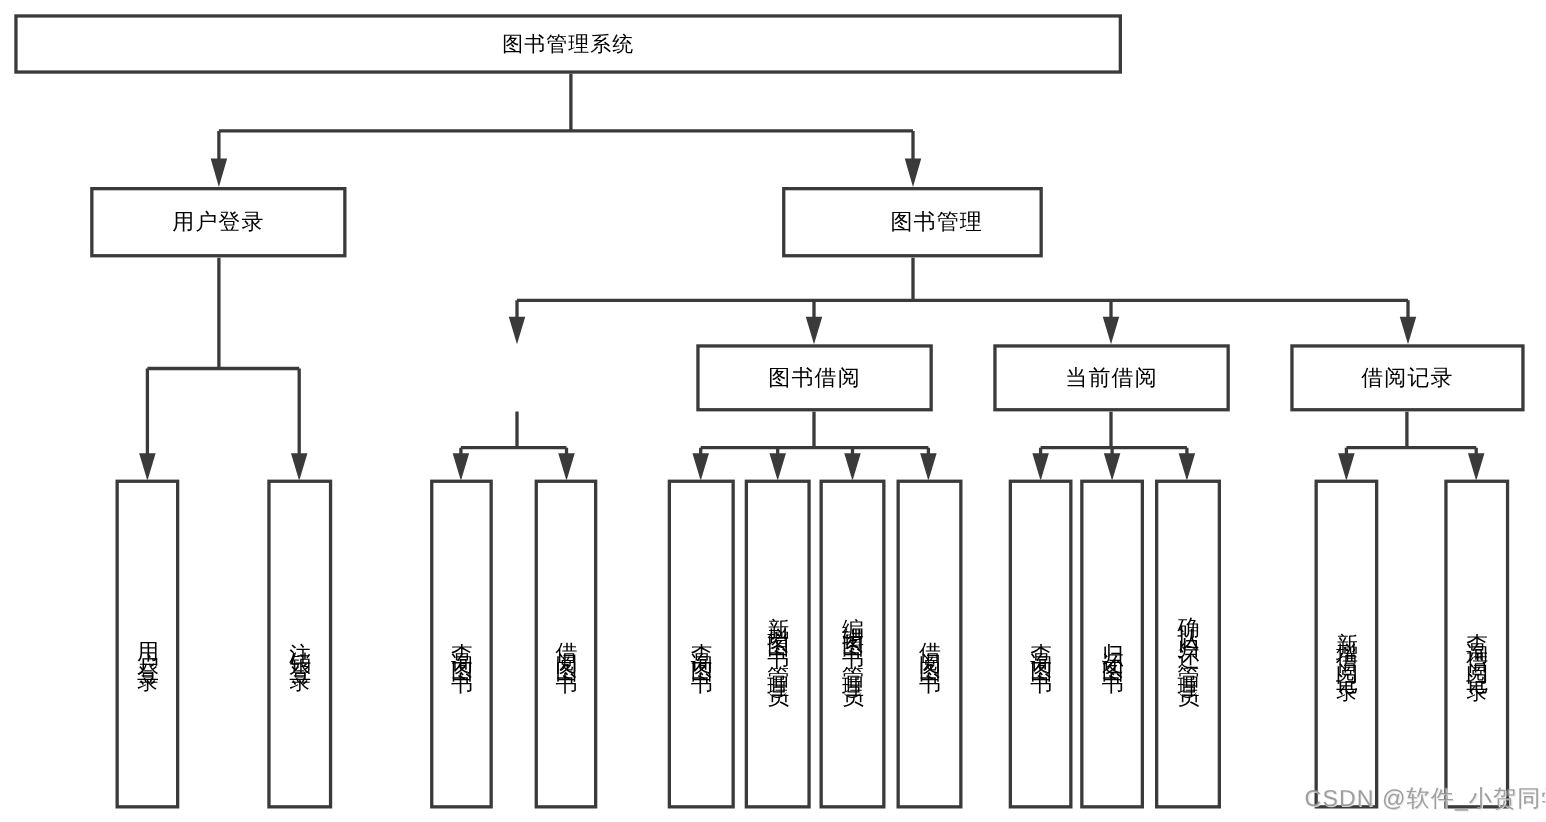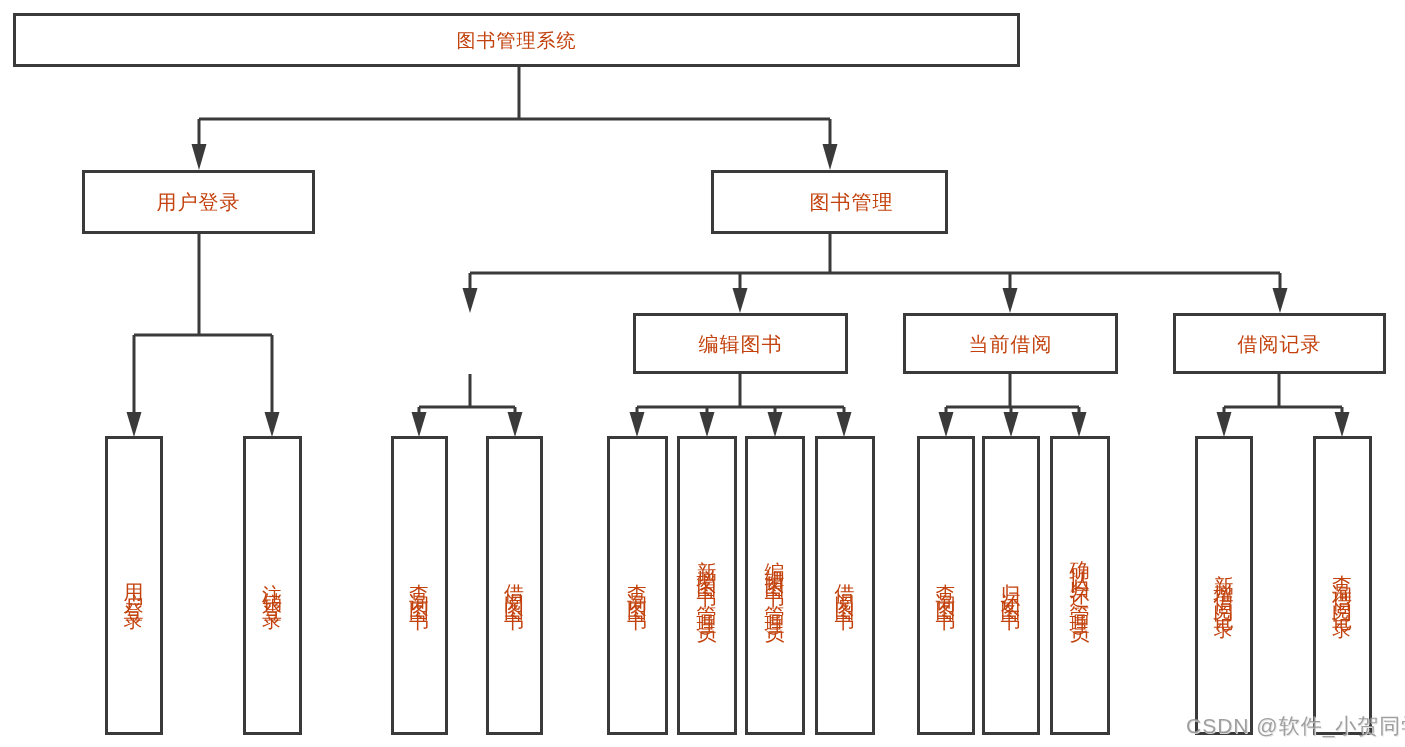--- a/index.html
+++ b/index.html
@@ -19,21 +19,21 @@
     position: absolute;
     left: 0;
     top: 0;
     pointer-events: none;
   }
   .node {
     position: absolute;
     box-sizing: border-box;
     background: #ffffff;
     border: 3px solid #3a3a3a;
-    color: #c2410c;
+    color: #000000;
     display: flex;
     align-items: center;
     justify-content: center;
     line-height: 1;
     letter-spacing: 1px;
     white-space: nowrap;
   }
   .node.root  { font-size: 19px; }
   .node.lvl2  { font-size: 20px; }
   .node.lvl3  { font-size: 20px; }
@@ -106,21 +106,21 @@
       <polygon points="1216.5,412 1231.5,412 1224,437"></polygon>
       <polygon points="1334.5,412 1349.5,412 1342,437"></polygon>
     </g>
   </svg>
 
   <div class="node root" style="left:13px; top:13px; width:1007px; height:54px;">图书管理系统</div>
 
   <div class="node lvl2" style="left:82px; top:170px; width:233px; height:64px;">用户登录</div>
   <div class="node lvl2" style="left:711px; top:170px; width:237px; height:64px;padding-left:44px;">图书管理</div>
 
-  <div class="node lvl3" style="left:633px; top:313px; width:215px; height:61px;">编辑图书</div>
+  <div class="node lvl3" style="left:633px; top:313px; width:215px; height:61px;">图书借阅</div>
   <div class="node lvl3" style="left:1173px; top:313px; width:213px; height:61px;">借阅记录</div>
   <div class="node lvl3" style="left:903px; top:313px; width:215px; height:61px;">当前借阅</div>
 
   <div class="node leaf" style="left:105px; top:436px; width:58px; height:299px;">用户登录</div>
   <div class="node leaf" style="left:243px; top:436px; width:59px; height:299px;">注销登录</div>
 
   <div class="node leaf" style="left:391px; top:436px; width:57px; height:299px;">查询图书</div>
   <div class="node leaf" style="left:486px; top:436px; width:57px; height:299px;">借阅图书</div>
 
   <div class="node leaf" style="left:607px; top:436px; width:61px; height:299px;">查询图书</div>

